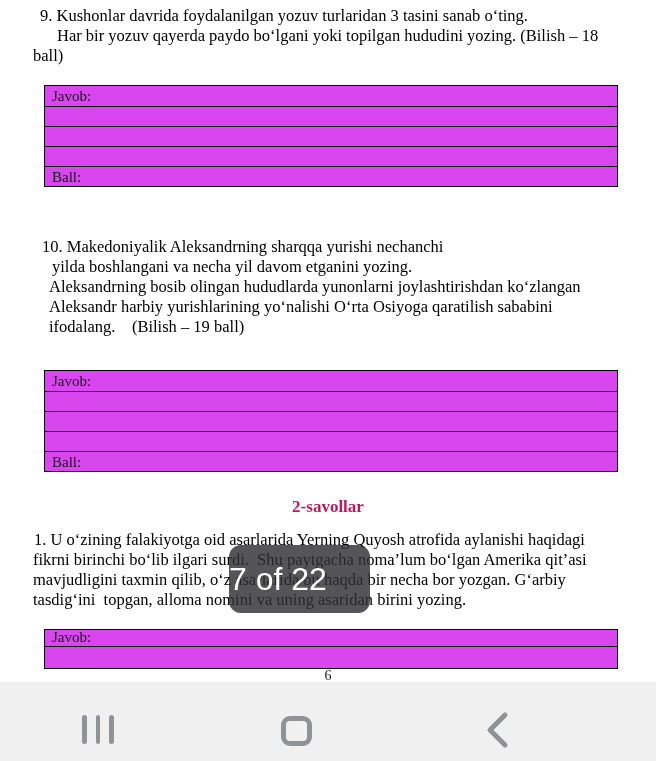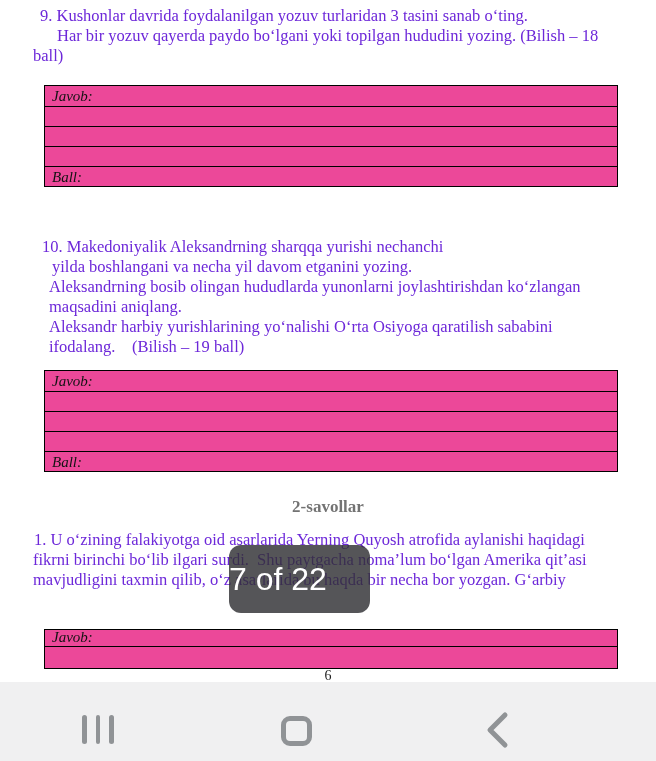--- a/index.html
+++ b/index.html
@@ -8,54 +8,53 @@
     position:relative;
     background:#ffffff;
     font-family:"Liberation Serif", serif;
     overflow:hidden;
     color:#111;
   }
   .line {
     white-space:pre;
     font-size:16.5px;
     line-height:20px;
-    color:#6d28d9;
+    color:#000000;
   }
   
   .qblock { position:absolute; left:0; right:0; }
 
   
   .ans-table {
     position:absolute;
     left:44px;
     width:574px;
     border:1.5px solid #000;
-    background:#ec4899;
-    font-style:italic;
+    background:#d946ef;
   }
   .ans-row {
     height:20px;
     border-top:1.2px solid #000;
     font-size:15px;
     line-height:18px;
     padding:1px 0 0 7px;
     color:#131313;
   }
   .ans-row:first-child { border-top:none; }
   .ans-row.short { height:16px; line-height:15px; padding-top:0; }
   .ans-row.tall { height:22px; }
 
   .section-heading {
     position:absolute;
     left:0; width:656px;
     top:497px;
     text-align:center;
     font-weight:bold;
     font-size:17px;
-    color:#737373;
+    color:#be185d;
   }
 
   .page-number {
     position:absolute;
     left:0; width:656px;
     top:668px;
     text-align:center;
     font-size:14px;
     color:#222;
   }
@@ -113,39 +112,39 @@
   <div class="ans-row"></div>
   <div class="ans-row"></div>
   <div class="ans-row"></div>
   <div class="ans-row">Ball:</div>
 </div>
 
 <div class="qblock" style="top:237px">
   <div class="line" style="padding-left:42px">10. Makedoniyalik Aleksandrning sharqqa yurishi nechanchi</div>
   <div class="line" style="padding-left:52px">yilda boshlangani va necha yil davom etganini yozing.</div>
   <div class="line" style="padding-left:49px">Aleksandrning bosib olingan hududlarda yunonlarni joylashtirishdan ko‘zlangan</div>
-  <div class="line" style="padding-left:49px">maqsadini aniqlang.</div>
   <div class="line" style="padding-left:49px">Aleksandr harbiy yurishlarining yo‘nalishi O‘rta Osiyoga qaratilish sababini</div>
   <div class="line" style="padding-left:49px">ifodalang.    (Bilish – 19 ball)</div>
 </div>
 
 <div class="ans-table" style="top:370px">
   <div class="ans-row">Javob:</div>
   <div class="ans-row"></div>
   <div class="ans-row"></div>
   <div class="ans-row"></div>
   <div class="ans-row">Ball:</div>
 </div>
 
 <div class="section-heading">2-savollar</div>
 
 <div class="qblock" style="top:530px">
   <div class="line" style="padding-left:34px">1. U o‘zining falakiyotga oid asarlarida Yerning Quyosh atrofida aylanishi haqidagi</div>
   <div class="line" style="padding-left:33px">fikrni birinchi bo‘lib ilgari surdi.  Shu paytgacha noma’lum bo‘lgan Amerika qit’asi</div>
   <div class="line" style="padding-left:33px">mavjudligini taxmin qilib, o‘z asarlarida bu haqda bir necha bor yozgan. G‘arbiy</div>
+  <div class="line" style="padding-left:33px">tasdig‘ini  topgan, alloma nomini va uning asaridan birini yozing.</div>
 </div>
 
 <div class="ans-table" style="top:629px">
   <div class="ans-row short">Javob:</div>
   <div class="ans-row tall"></div>
 </div>
 
 <div class="page-number">6</div>
 
 <div class="toast">

